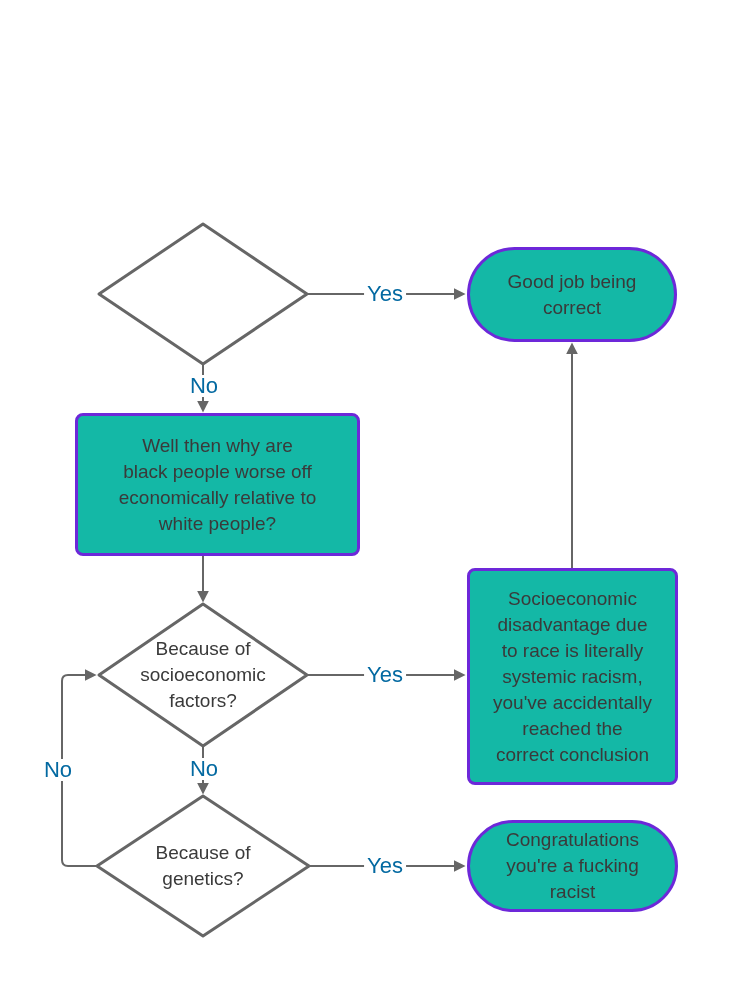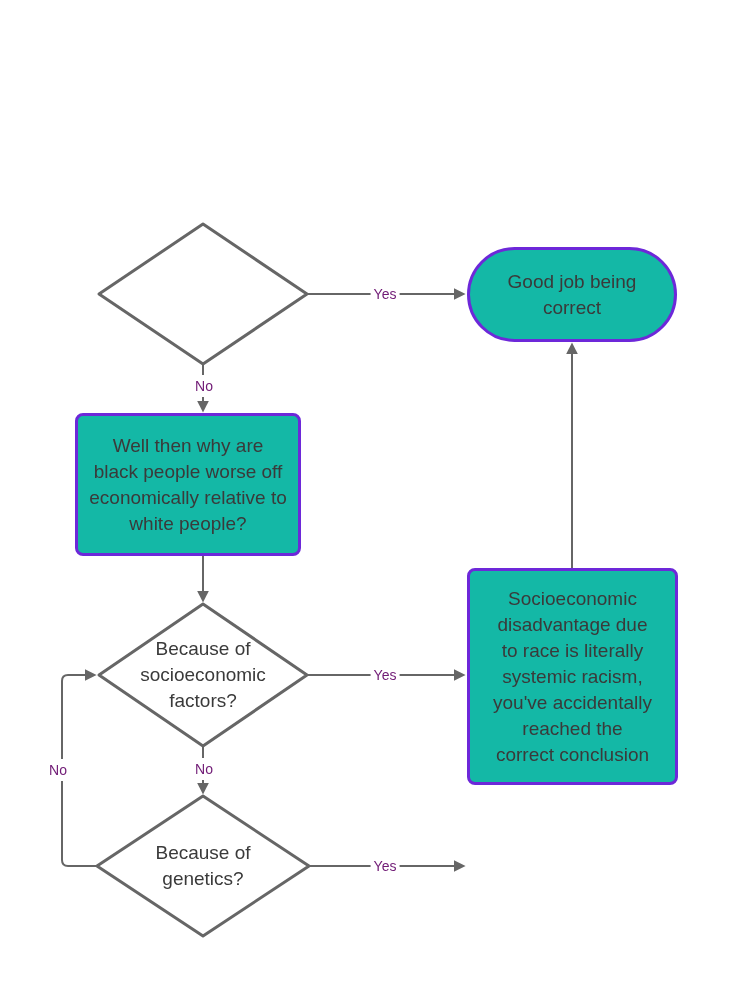--- a/index.html
+++ b/index.html
@@ -35,23 +35,23 @@
     background: #14b8a6;
     border: 3px solid #6d28d9;
   }
   .terminal { border-radius: 48px; }
   .process  { border-radius: 8px; }
   .edge-label {
     position: absolute;
     transform: translate(-50%, -50%);
     background: #ffffff;
     padding: 0 3px;
-    font-size: 14px;
+    font-size: 22px;
     line-height: 22px;
-    color: #701a75;
+    color: #0369a1;
   }
 </style>
 </head>
 <body>
 
 <div class="canvas">
 
   <svg class="wires" viewBox="0 0 738 997" xmlns="http://www.w3.org/2000/svg">
     <defs>
       <marker id="arrow" viewBox="0 0 10 10" refX="7" refY="5" markerWidth="6" markerHeight="6" orient="auto">
@@ -74,31 +74,34 @@
   </svg>
 
   <div class="node" style="left:99px; top:604px; width:208px; height:142px;">Because of
 socioeconomic
 factors?</div>
   <div class="node" style="left:97px; top:796px; width:212px; height:140px;">Because of
 genetics?</div>
 
   <div class="node shape terminal" style="left:467px; top:247px; width:210px; height:95px;">Good job being
 correct</div>
-  <div class="node shape process" style="left:75px; top:413px; width:226px; height:143px;">Well then why are
+  <div class="node shape process" style="left:75px; top:413px; width:285px; height:143px;">Well then why are
 black people worse off
 economically relative to
 white people?</div>
   <div class="node shape process" style="left:467px; top:568px; width:211px; height:217px;">Socioeconomic
 disadvantage due
 to race is literally
 systemic racism,
 you've accidentally
 reached the
 correct conclusion</div>
+  <div class="node shape terminal" style="left:467px; top:820px; width:211px; height:92px;">Congratulations
+you're a fucking
+racist</div>
 
   <div class="edge-label" style="left:385px; top:294px;">Yes</div>
   <div class="edge-label" style="left:204px; top:386px;">No</div>
   <div class="edge-label" style="left:385px; top:675px;">Yes</div>
   <div class="edge-label" style="left:204px; top:769px;">No</div>
   <div class="edge-label" style="left:385px; top:866px;">Yes</div>
   <div class="edge-label" style="left:58px; top:770px;">No</div>
 
 </div>
 

